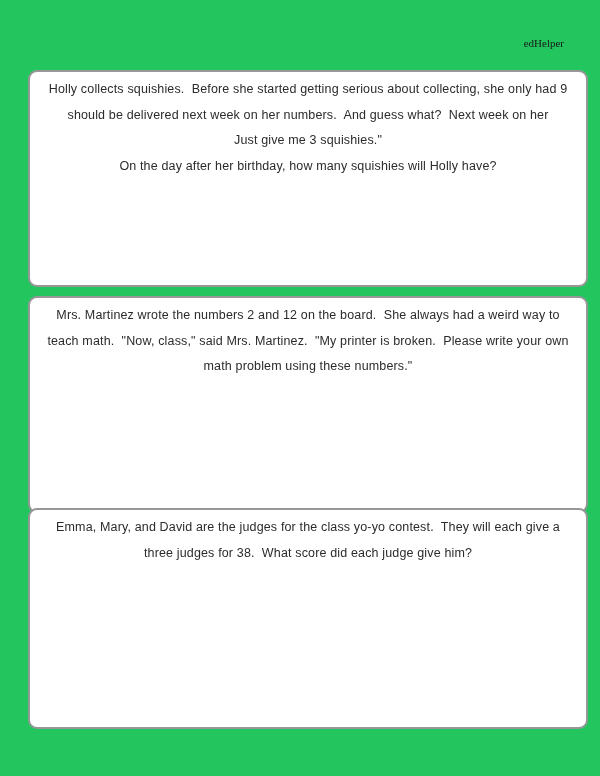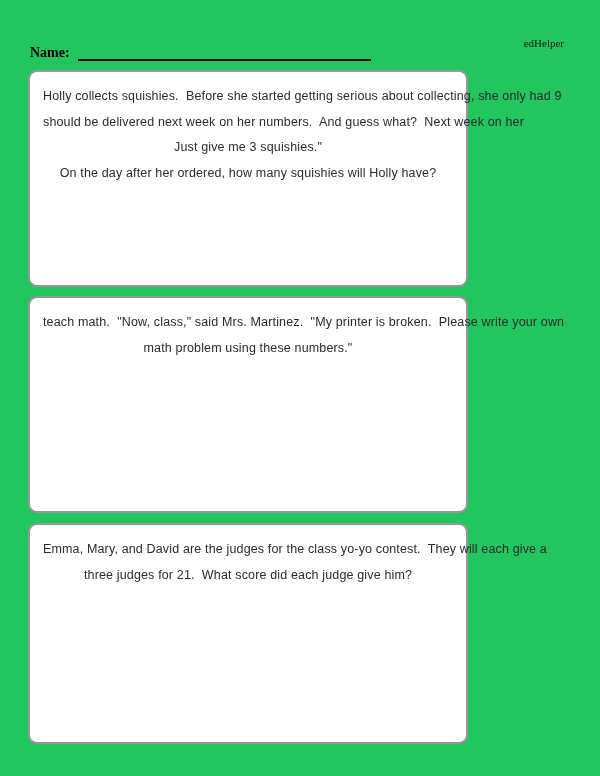--- a/index.html
+++ b/index.html
@@ -36,67 +36,64 @@
     padding-right: 8px;
   }
   .name-underline {
     width: 293px;
     height: 16px;
     border-bottom: 2px solid #000000;
   }
   .problem-box {
     position: absolute;
     left: 28px;
-    width: 440px;
+    width: 560px;
     border: 2px solid #979797;
     border-radius: 9px;
     background: #ffffff;
-    padding: 12px 13px 0 13px;
+    padding: 5px 13px 0 13px;
   }
   .box-1 { top: 70px;  height: 217px; }
   .box-2 { top: 296px; height: 217px; }
-  .box-3 { top: 523px; height: 221px; }
+  .box-3 { top: 508px; height: 221px; }
   .line {
     white-space: pre;
     font-size: 12.5px;
     line-height: 25.5px;
     height: 25.5px;
     letter-spacing: 0.15px;
     color: #2b2b2b;
   }
   .workspace {
     width: 100%;
     flex: 1;
   }
 </style>
 </head>
 <body>
 
 <div class="page">
 
   <div class="brand">edHelper</div>
 
-  <div class="name-row">
-    <span class="name-label">Name:</span>
-    <span class="name-underline"></span>
-  </div>
 
   <div class="problem-box box-1">
     <div class="line">Holly collects squishies.  Before she started getting serious about collecting, she only had 9</div>
     <div class="line">should be delivered next week on her numbers.  And guess what?  Next week on her</div>
     <div class="line">Just give me 3 squishies."</div>
-    <div class="line">On the day after her ordered, how many squishies will Holly have?</div>
+    <div class="line">On the day after her birthday, how many squishies will Holly have?</div>
     <div class="workspace"></div>
   </div>
 
   <div class="problem-box box-2">
+    <div class="line">Mrs. Martinez wrote the numbers 2 and 12 on the board.  She always had a weird way to</div>
     <div class="line">teach math.  "Now, class," said Mrs. Martinez.  "My printer is broken.  Please write your own</div>
     <div class="line">math problem using these numbers."</div>
     <div class="workspace"></div>
   </div>
 
   <div class="problem-box box-3">
     <div class="line">Emma, Mary, and David are the judges for the class yo-yo contest.  They will each give a</div>
-    <div class="line">three judges for 21.  What score did each judge give him?</div>
+    <div class="line">three judges for 38.  What score did each judge give him?</div>
     <div class="workspace"></div>
   </div>
 
 </div>
 
 </body></html>

